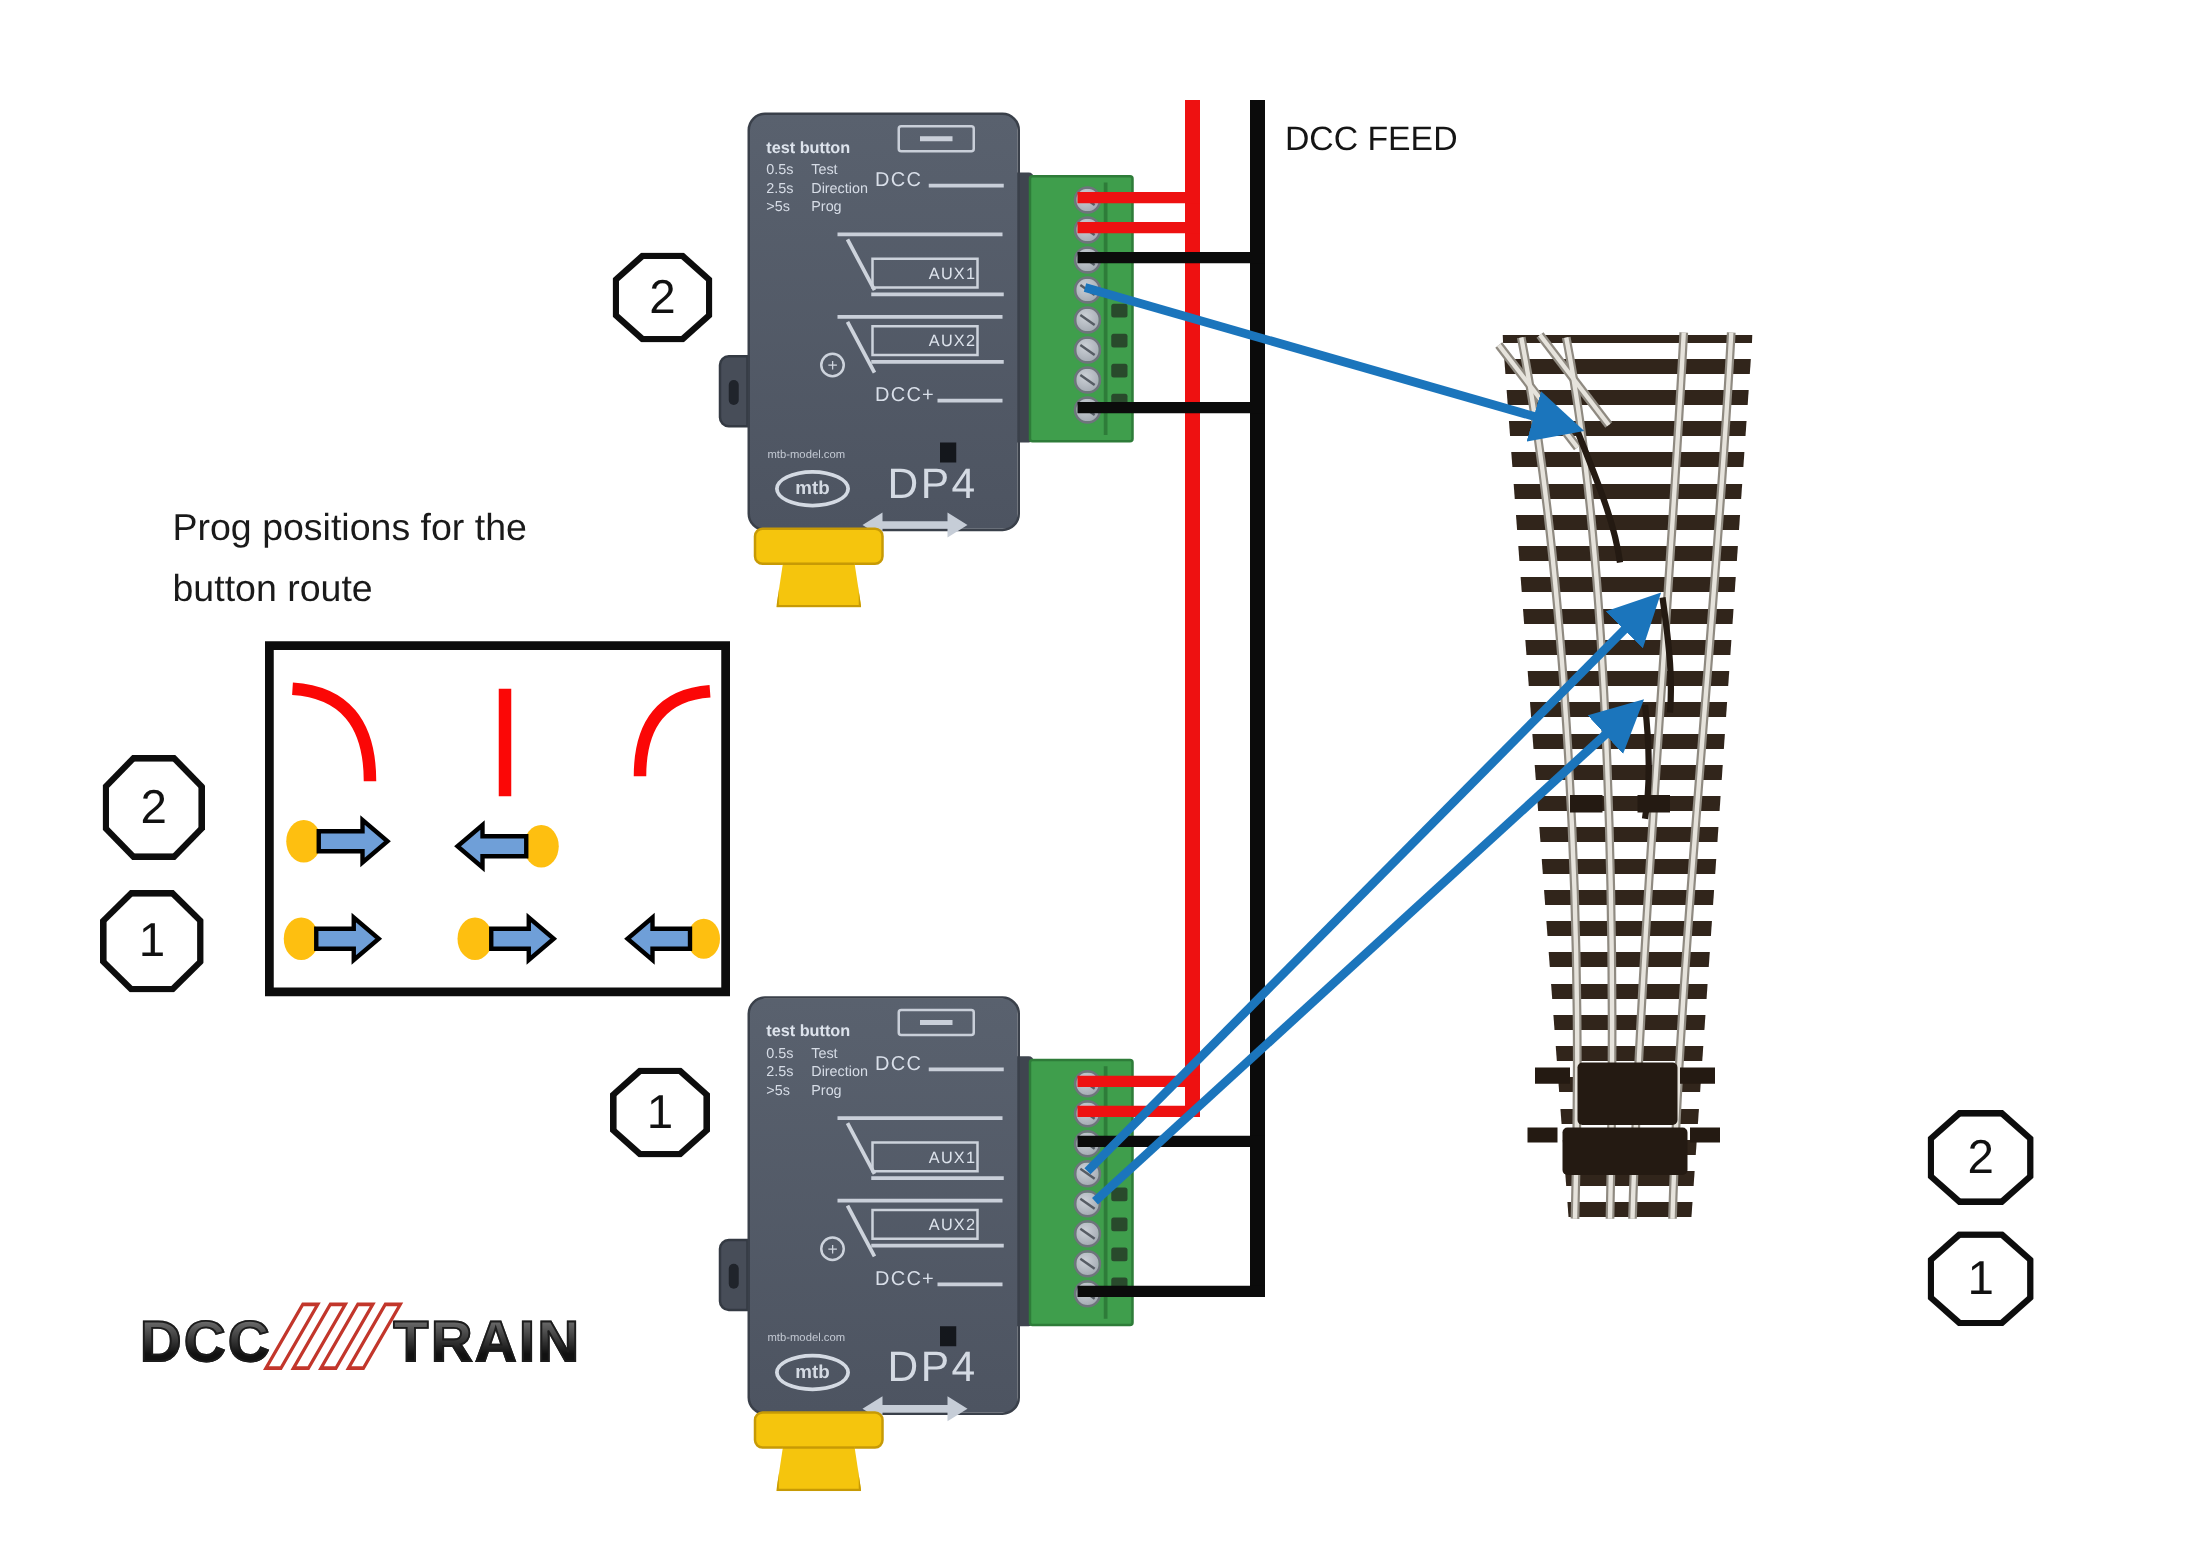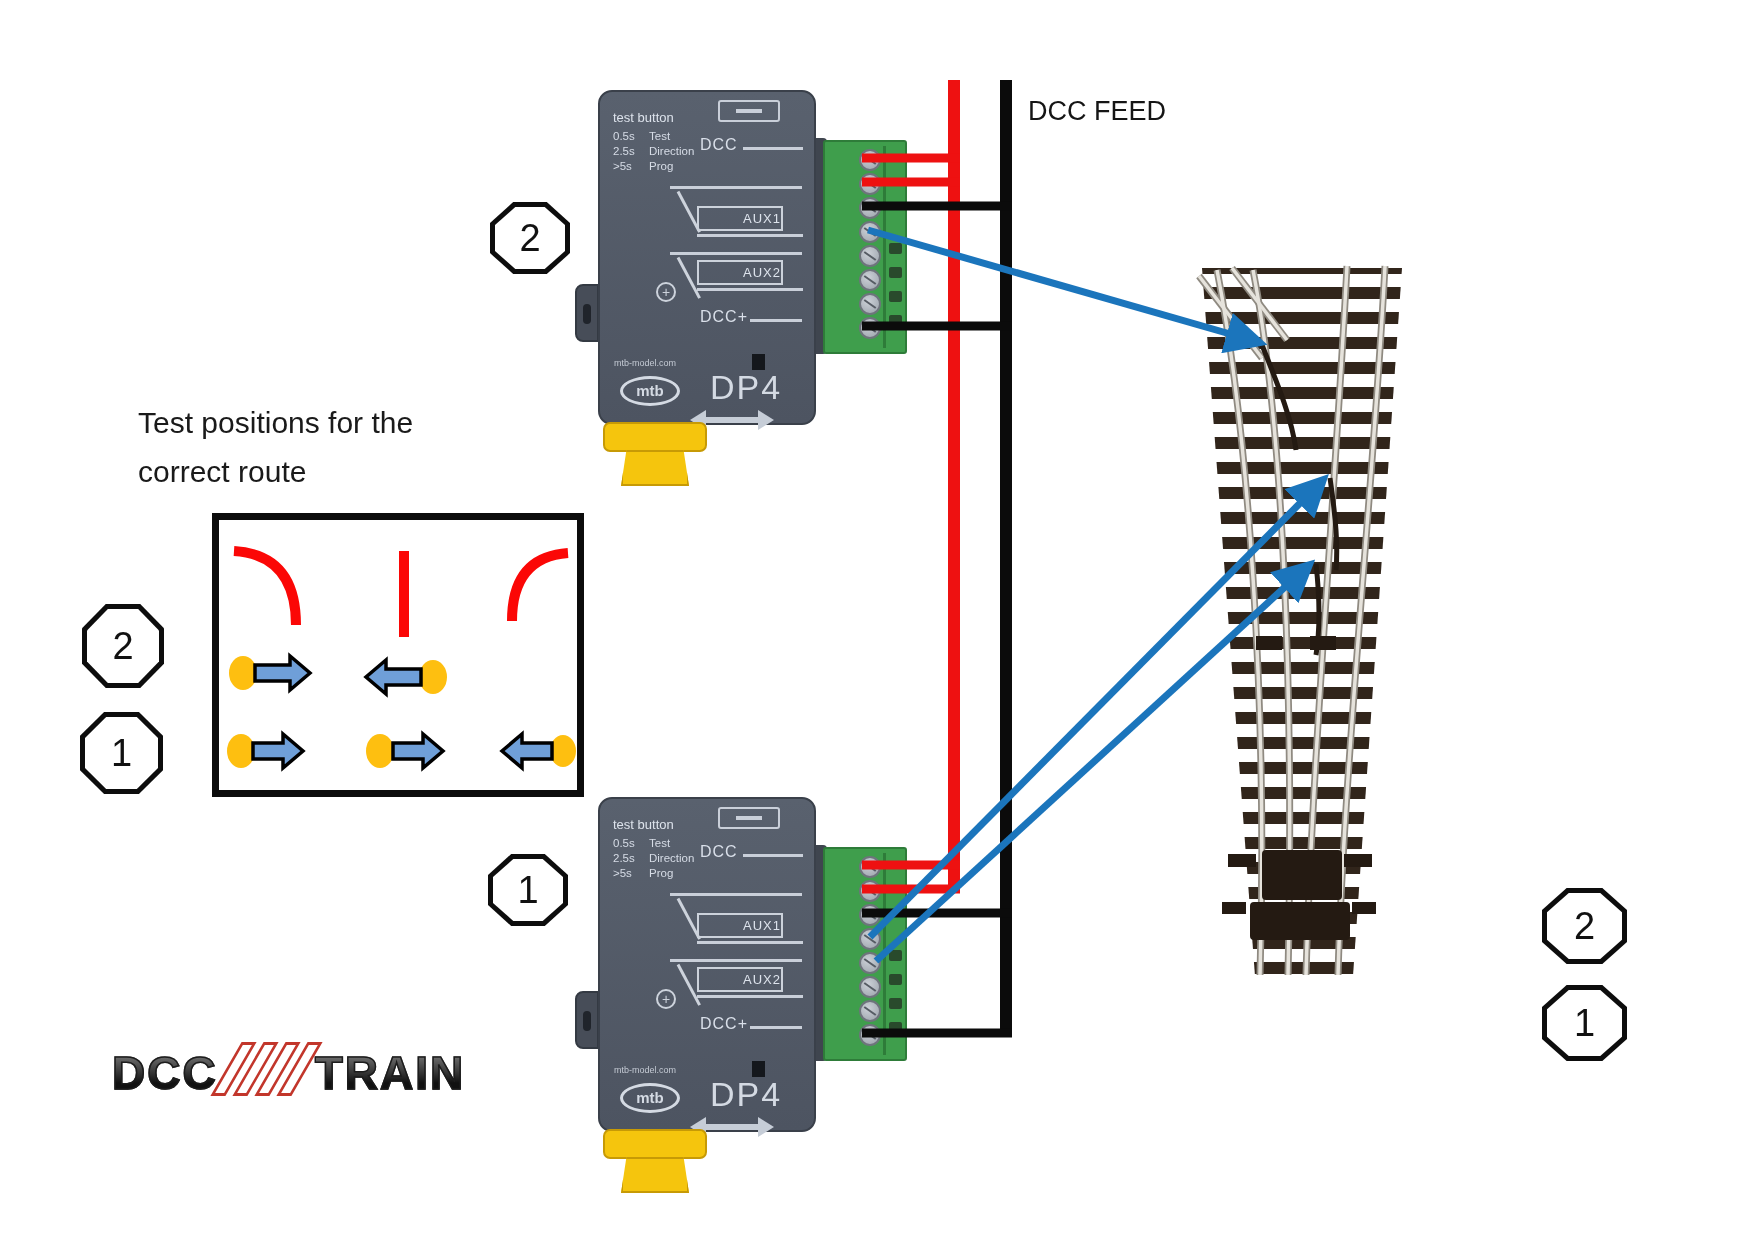--- a/index.html
+++ b/index.html
@@ -50,21 +50,21 @@
   .clamp{position:absolute;left:64px;width:13px;height:11px;background:#294a2c;border-radius:2px;}
 
   .m-yellow1{position:absolute;left:28px;top:334px;width:104px;height:30px;background:#f5c50d;
      border:2px solid #c79a05;border-radius:7px;box-sizing:border-box;}
   .m-yellow2{position:absolute;left:46px;top:362px;width:68px;height:36px;background:#f5c50d;
      border:2px solid #c79a05;box-sizing:border-box;clip-path:polygon(8% 0,92% 0,100% 100%,0 100%);}
 
   .m-body .sw-box{position:absolute;left:118px;top:8px;width:62px;height:22px;border:2px solid #c9cfd9;
      border-radius:3px;box-sizing:border-box;}
   .m-body .sw-glyph{position:absolute;left:16px;top:7px;width:26px;height:4px;background:#c9cfd9;}
-  .t-title{position:absolute;left:13px;top:18px;font-size:13px;font-weight:normal;color:#dde3ec;}
+  .t-title{position:absolute;left:13px;top:18px;font-size:13px;font-weight:bold;color:#dde3ec;}
   .t-line{position:absolute;left:13px;font-size:11.5px;color:#d6dce6;}
   .t-time{display:inline-block;width:36px;}
   .lbl{position:absolute;color:#d9dfe9;letter-spacing:1px;}
   .ln{position:absolute;height:3px;background:#c9cfd9;}
   .diag{position:absolute;width:46px;height:3px;background:#cdd3dc;transform-origin:0 50%;transform:rotate(62deg);}
   .aux-box{position:absolute;left:97px;width:86px;height:25px;border:2px solid #ccd2db;box-sizing:border-box;
      font-size:13px;color:#dde3ec;text-align:right;line-height:21px;letter-spacing:1px;}
   .screw-sym{position:absolute;left:56px;top:190px;width:20px;height:20px;border:2px solid #cdd3dc;
      border-radius:50%;box-sizing:border-box;color:#cdd3dc;font-size:14px;text-align:center;line-height:16px;}
   .t-web{position:absolute;left:14px;top:266px;font-size:9px;color:#c4cad4;}
@@ -89,22 +89,22 @@
   .slash{width:15px;height:54px;border:3px solid #c2362b;box-sizing:border-box;transform:skewX(-30deg);}
   .logo-row2{margin-top:-6px;text-align:center;}
   .logo-row2 .logo-txt{font-size:40px;letter-spacing:3px;}
 </style>
 </head>
 <body>
 
 <div id="canvas">
 
   <div class="heading">
-    <div>Test positions for the</div>
-    <div>correct route</div>
+    <div>Prog positions for the</div>
+    <div>button route</div>
   </div>
 
   <div class="dccfeed">DCC FEED</div>
 
   <div class="legendbox"></div>
 
   <div class="sleepers"></div>
 
   <div class="module" style="left:575px;top:88px;">
     <div class="m-tab">

